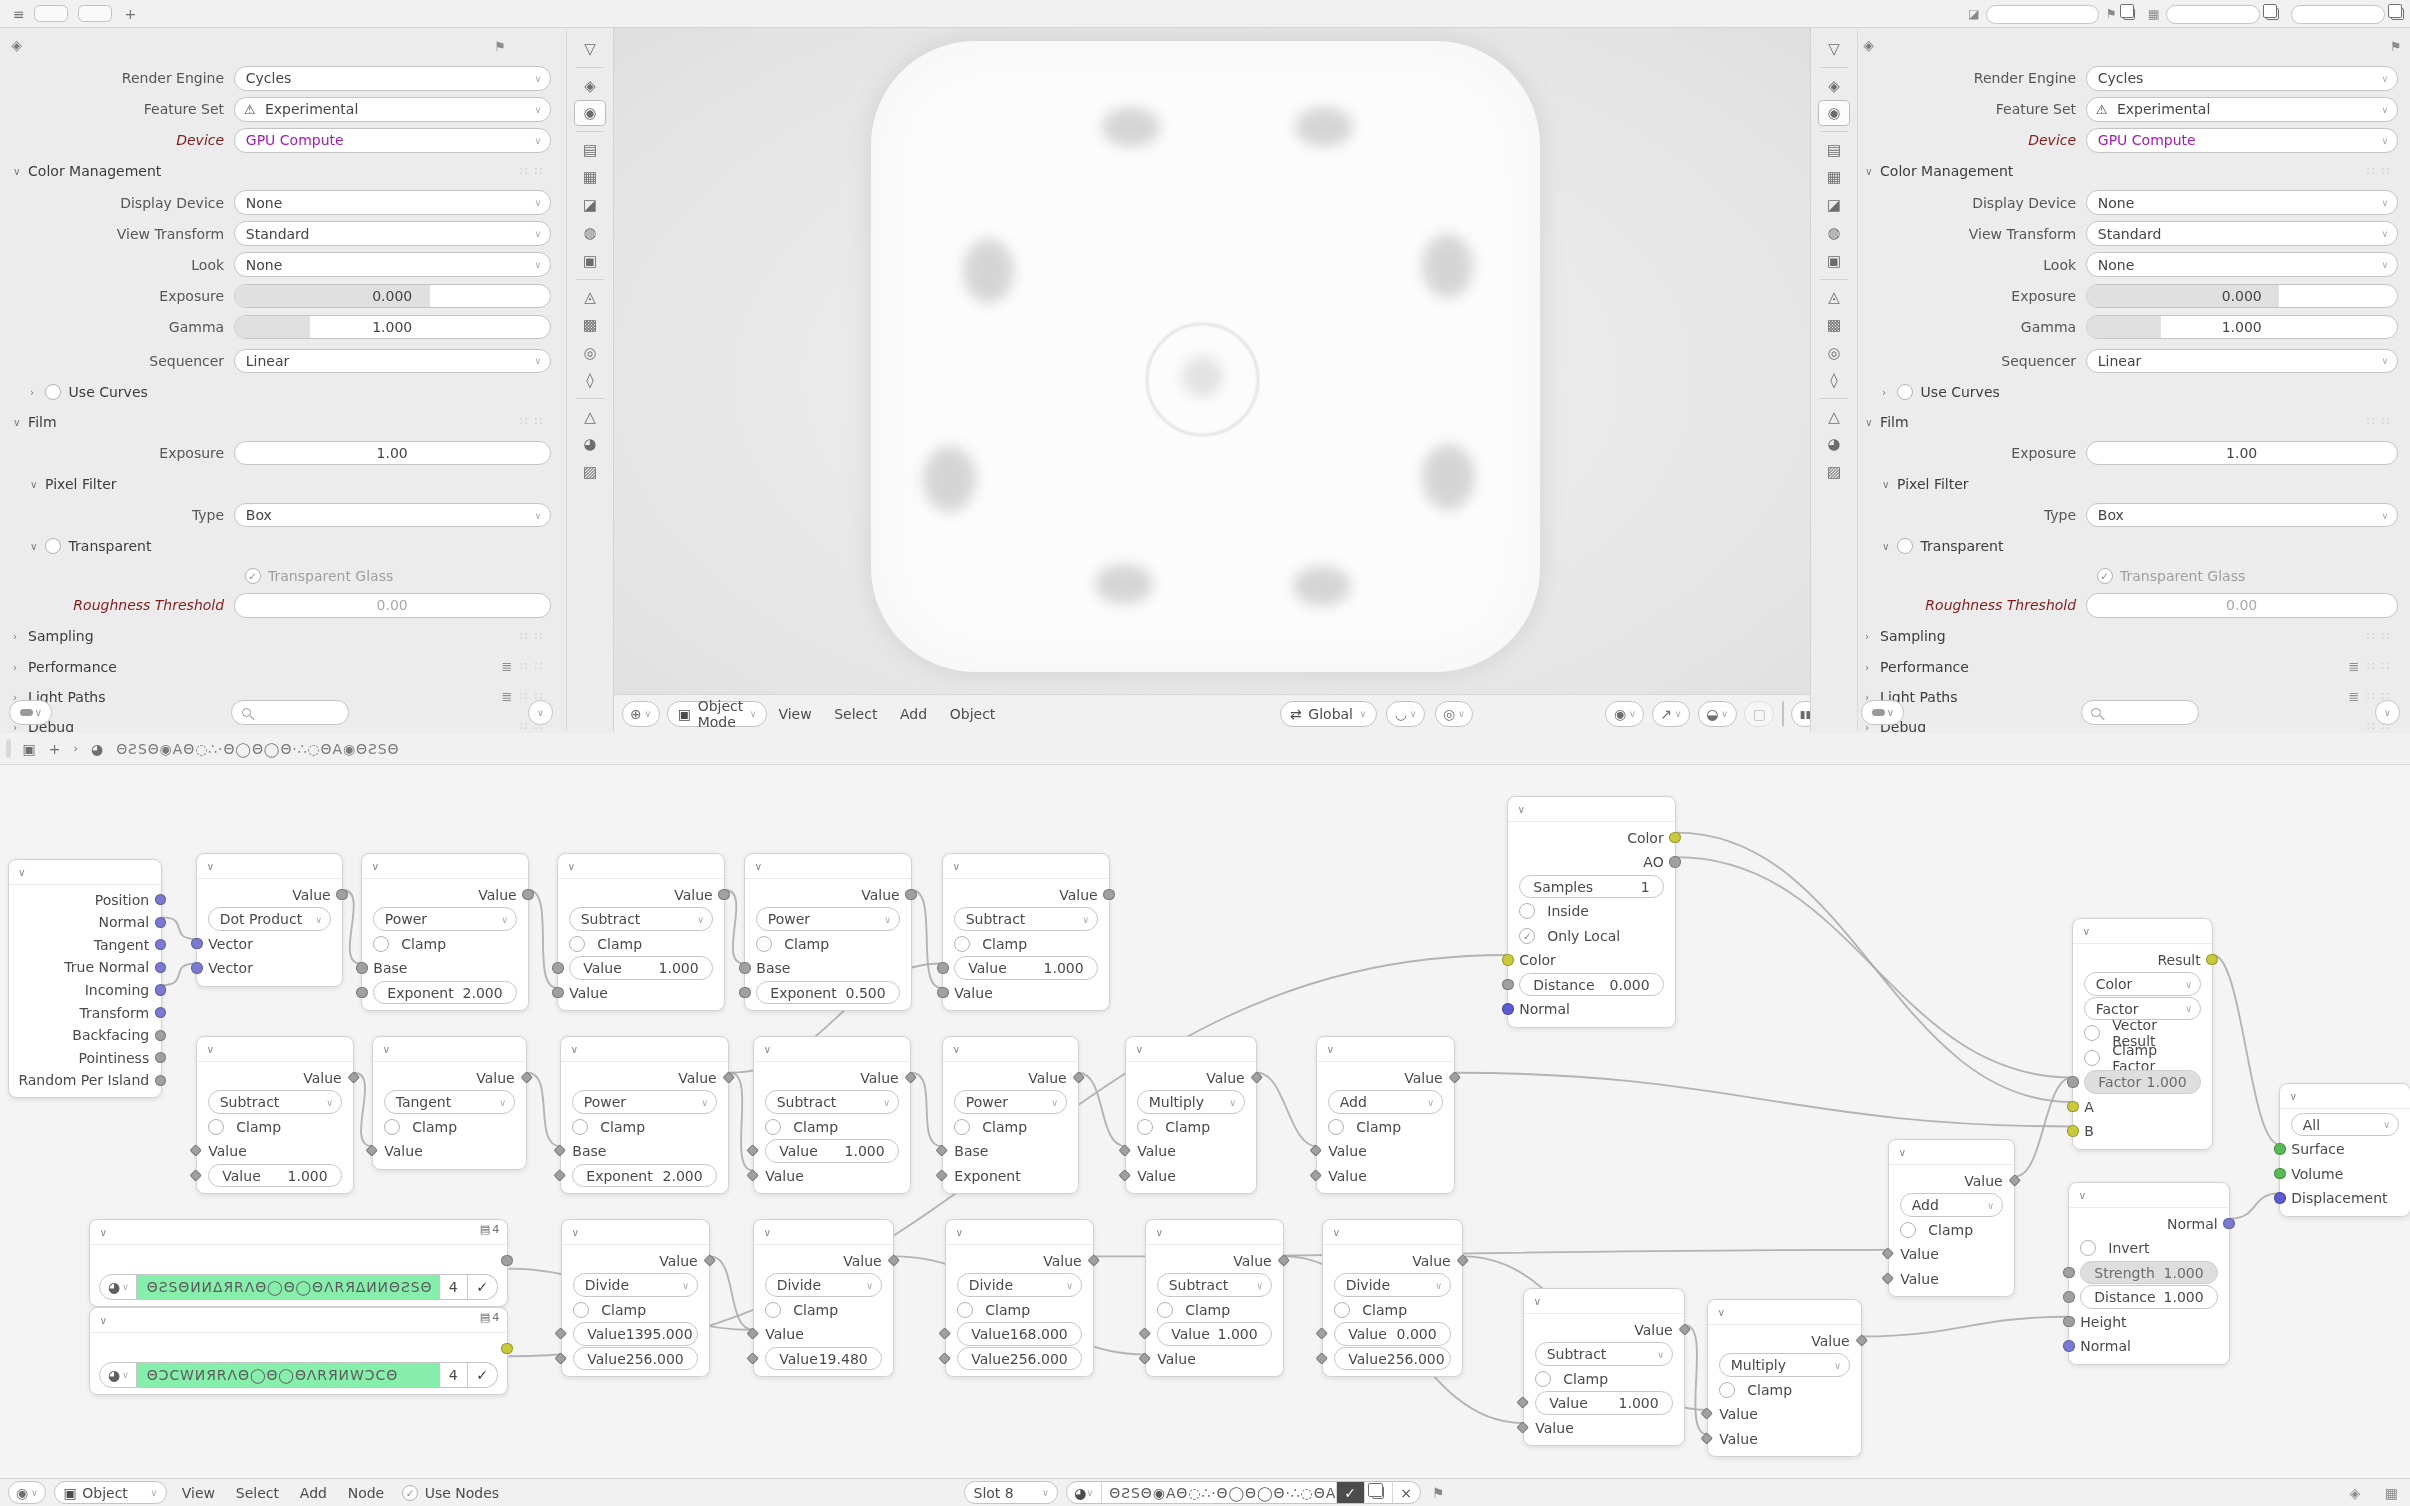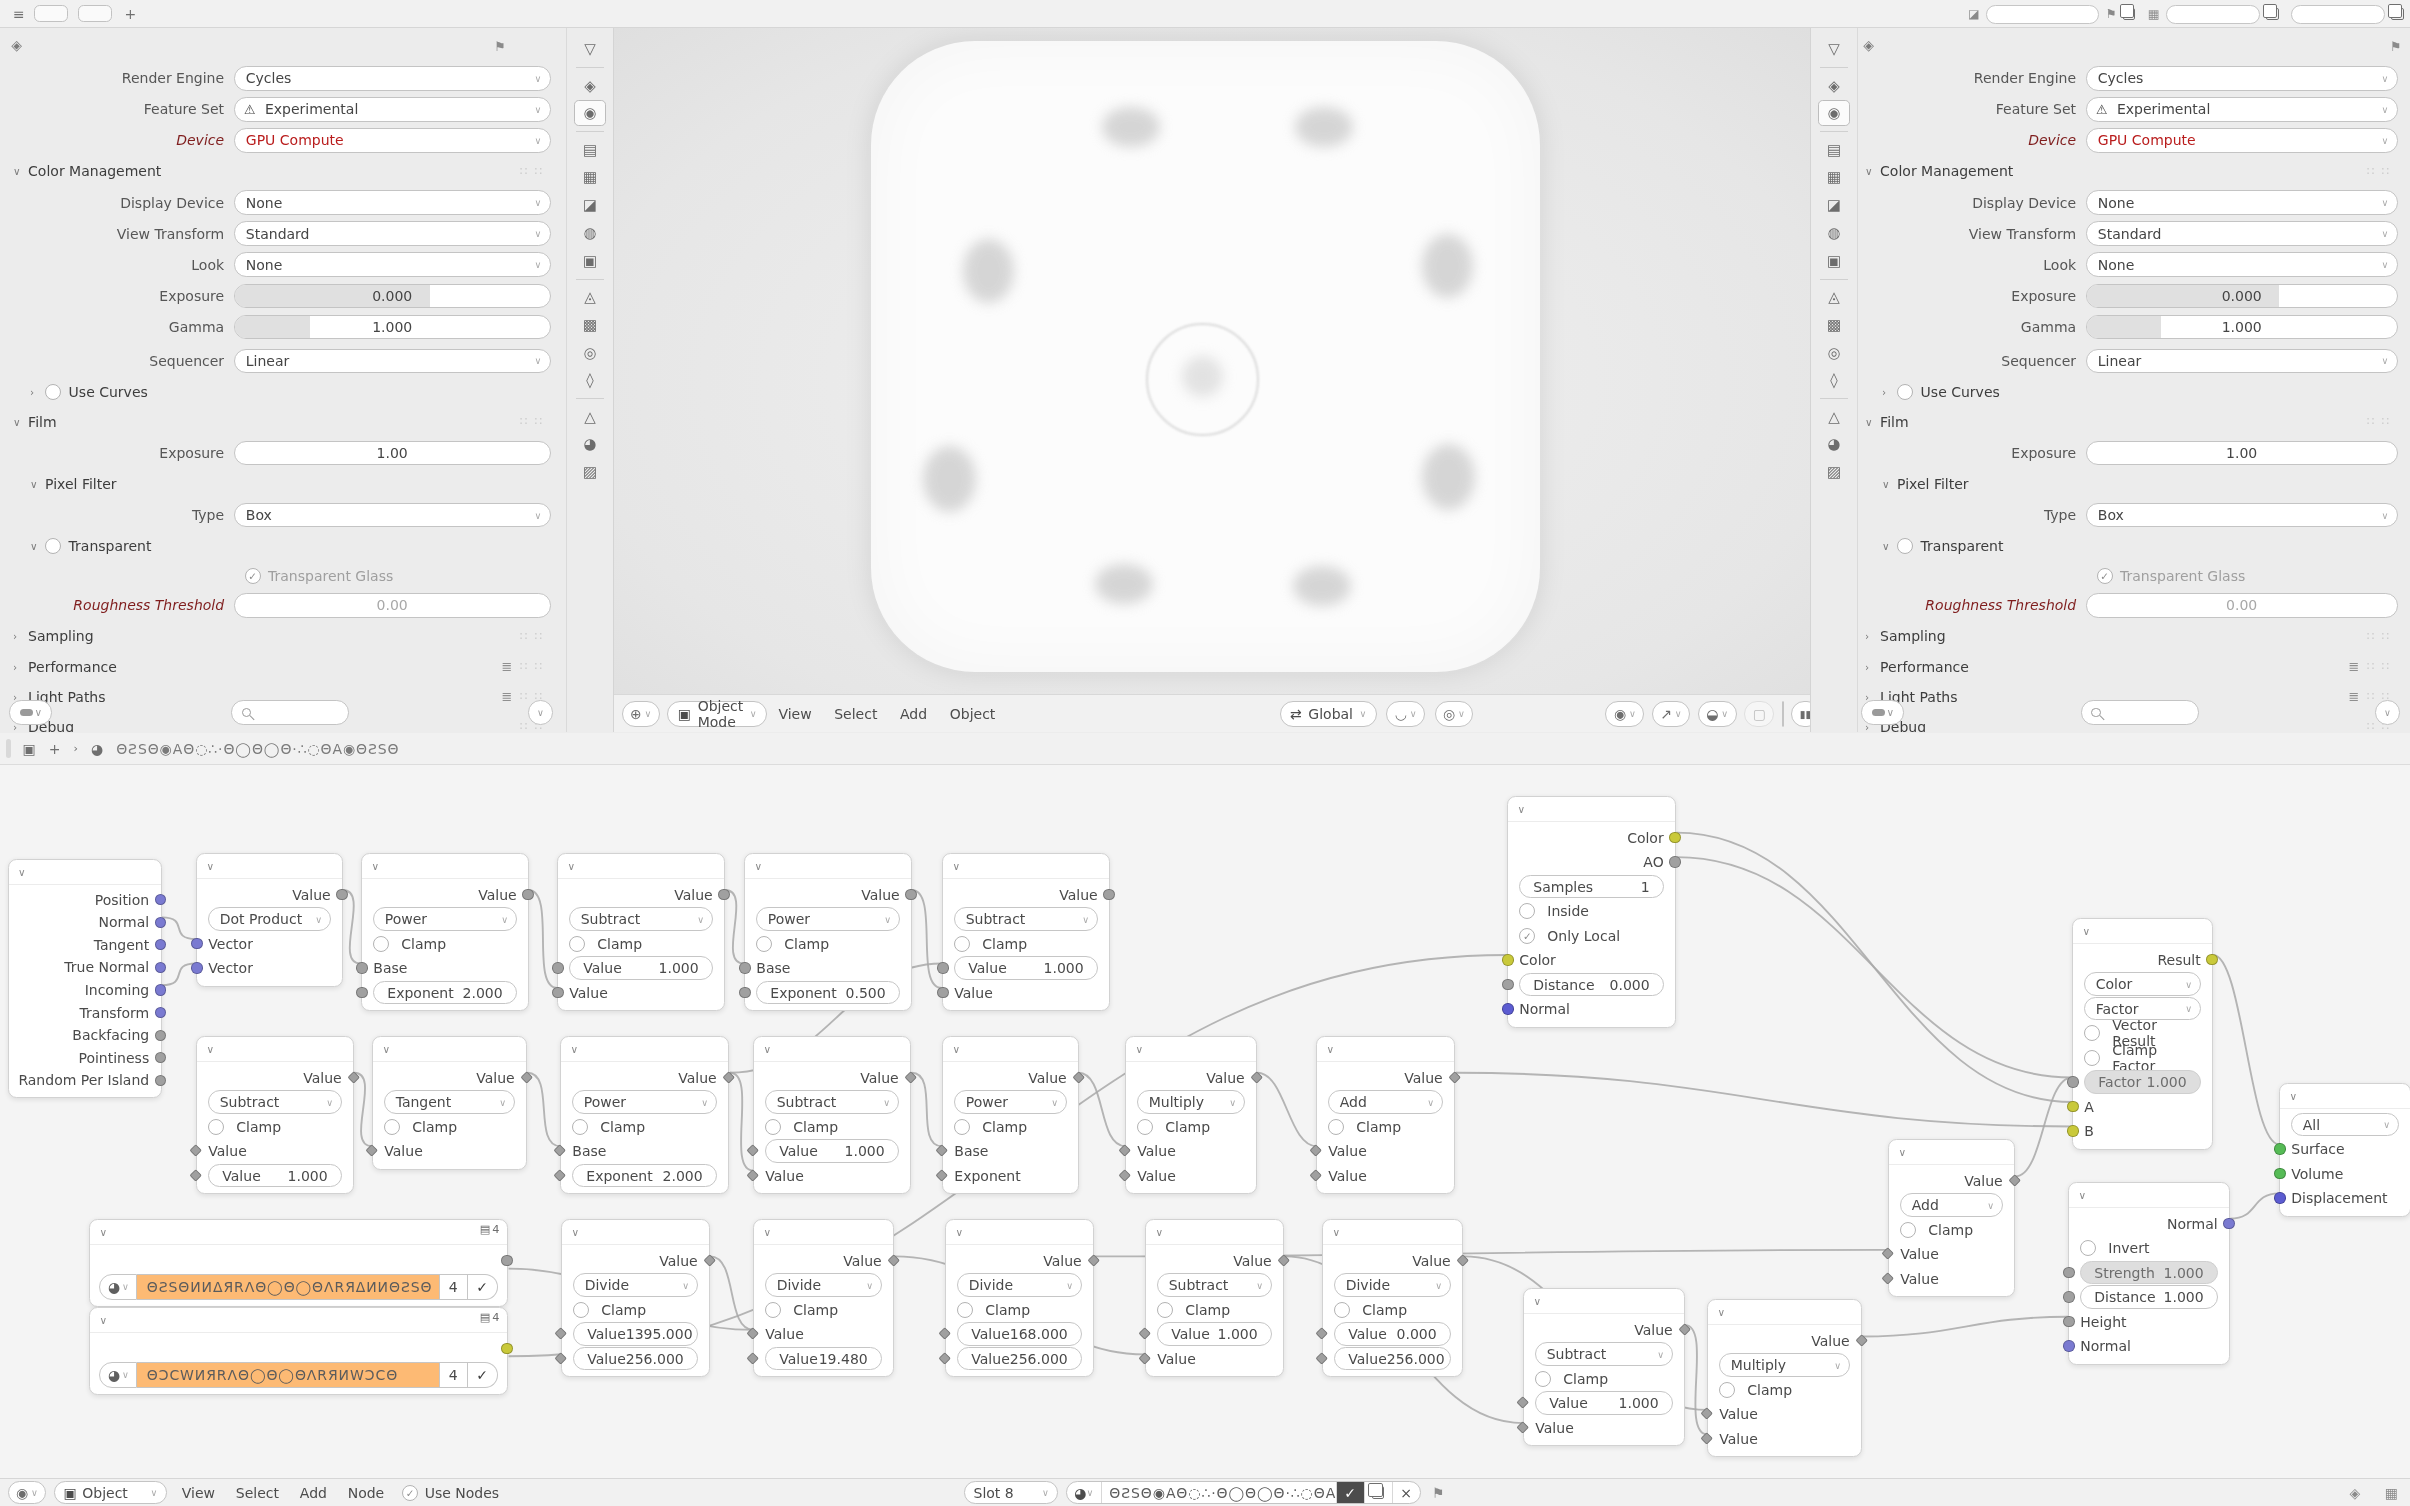--- a/index.html
+++ b/index.html
@@ -34,21 +34,21 @@
   .panel-toolico { position:absolute; top:9.4px; left:11.3px; font-size:14px; color:#7a7a7a; }
 
   .pwrap { padding:38px 7.5px 0 7.5px; }
   .prow { display:flex; align-items:center; height:24.5px; margin-bottom:6.6px; }
   .plabel { width:226px; text-align:right; padding-right:9.4px; color:#565656; white-space:nowrap; }
   .plabel.dim { color:#7f1d1d;font-style:italic; }
   .pctl { flex:1; margin-right:5.6px; }
   .pill { position:relative; height:24.5px; border:0.9px solid #c4c4c4; border-radius:12.2px; background:#fff; display:flex; align-items:center; overflow:hidden; }
   .pill .chev { position:absolute; right:8.5px; color:#a9a9a9; font-size:9.4px; }
   .psel span.txt { margin-left:11.3px; }
-  .psel.dim span.txt { color:#b91c1c; }
+  .psel.dim span.txt { color:#a21caf; }
   .pnum { justify-content:center; }
   .pnum .fill { position:absolute; left:0; top:0; bottom:0; background:#e0e0e0; }
   .pnum .val { position:relative; }
   .pnum.dim .val { color:#a8a8a8; }
   .warn { margin-left:9.4px; margin-right:-1.9px; color:#444; font-size:13px; }
   .psec { display:flex; align-items:center; height:22.6px; margin:7.5px 0 7.5px 5.6px; color:#3d3d3d; }
   .psec .car { color:#7c7c7c; font-size:10.4px; width:15px; }
   .psec .dots { margin-left:auto; margin-right:13px; color:#c9c9c9; font-size:11.3px; letter-spacing:1.9px; }
   .psec .lmenu { margin-left:auto; color:#8f8f8f; font-size:13px; margin-right:7.5px; }
   .psec .lmenu + .dots { margin-left:0; }
@@ -99,21 +99,21 @@
   .sock.l { left:-5.6px; } .sock.r { right:-5.6px; }
   .sock.d { border-radius:1.9px; transform:rotate(45deg); width:9.4px; height:9.4px; margin-top:-4.7px; }
   .npill { position:relative; flex:1; height:23.5px; border:0.9px solid #c6c6c6; border-radius:12.2px; background:#fff; display:flex; align-items:center; overflow:hidden; }
   .npill .chev { position:absolute; right:7.5px; color:#a9a9a9; font-size:9.4px; }
   .npill .nm { margin-left:10.4px; }
   .npill.fld { justify-content:space-between; padding:0 13px; }
   .npill.fld.dis { background:#dedede; border-color:#cfcfcf; color:#6d6d6d; }
   .nchk { display:flex; align-items:center; gap:12px; }
   .dbrow { display:flex; align-items:center; gap:0; padding:0 9.4px; height:28px; }
   .db-ico { height:26px; min-width:38px; border:0.9px solid #c6c6c6; border-radius:13px 0 0 13px; background:#fff; display:flex; align-items:center; justify-content:center; gap:1.9px; color:#5f5f5f; }
-  .db-name { flex:1; height:26px; border:0.9px solid #c6c6c6; border-left:none; background:#fdba74; display:flex; align-items:center; padding-left:9.4px; color:#5c5c5c; letter-spacing:0.9px; overflow:hidden; white-space:nowrap; }
+  .db-name { flex:1; height:26px; border:0.9px solid #c6c6c6; border-left:none; background:#86efac; display:flex; align-items:center; padding-left:9.4px; color:#5c5c5c; letter-spacing:0.9px; overflow:hidden; white-space:nowrap; }
   .db-count { width:28px; height:26px; border:0.9px solid #c6c6c6; border-left:none; background:#fff; display:flex; align-items:center; justify-content:center; }
   .db-shield { width:30px; height:26px; border:0.9px solid #c6c6c6; border-left:none; border-radius:0 13px 13px 0; background:#fff; display:flex; align-items:center; justify-content:center; color:#3c3c3c; font-weight:bold; }
 
   
   .statusbar { position:absolute; left:0; top:1478px; width:2411px; height:28px; background:#f1f1f1; border-top:0.9px solid #d6d6d6; display:flex; align-items:center; color:#4c4c4c; }
   .sb-pill { height:22.6px; border:0.9px solid #c4c4c4; border-radius:11.3px; background:#fff; display:flex; align-items:center; gap:5.6px; padding:0 8.5px; }
   .sb-menu { margin:0 10.4px; }
   .sb-group { position:absolute; left:964px; display:flex; align-items:center; }
   .matblock { display:flex; align-items:center; height:22.6px; border:0.9px solid #c4c4c4; border-radius:11.3px; background:#fff; overflow:hidden; margin-left:7.5px; }
   .mb-seg { height:22.6px; display:flex; align-items:center; padding:0 7.5px; border-right:0.9px solid #d8d8d8; }

